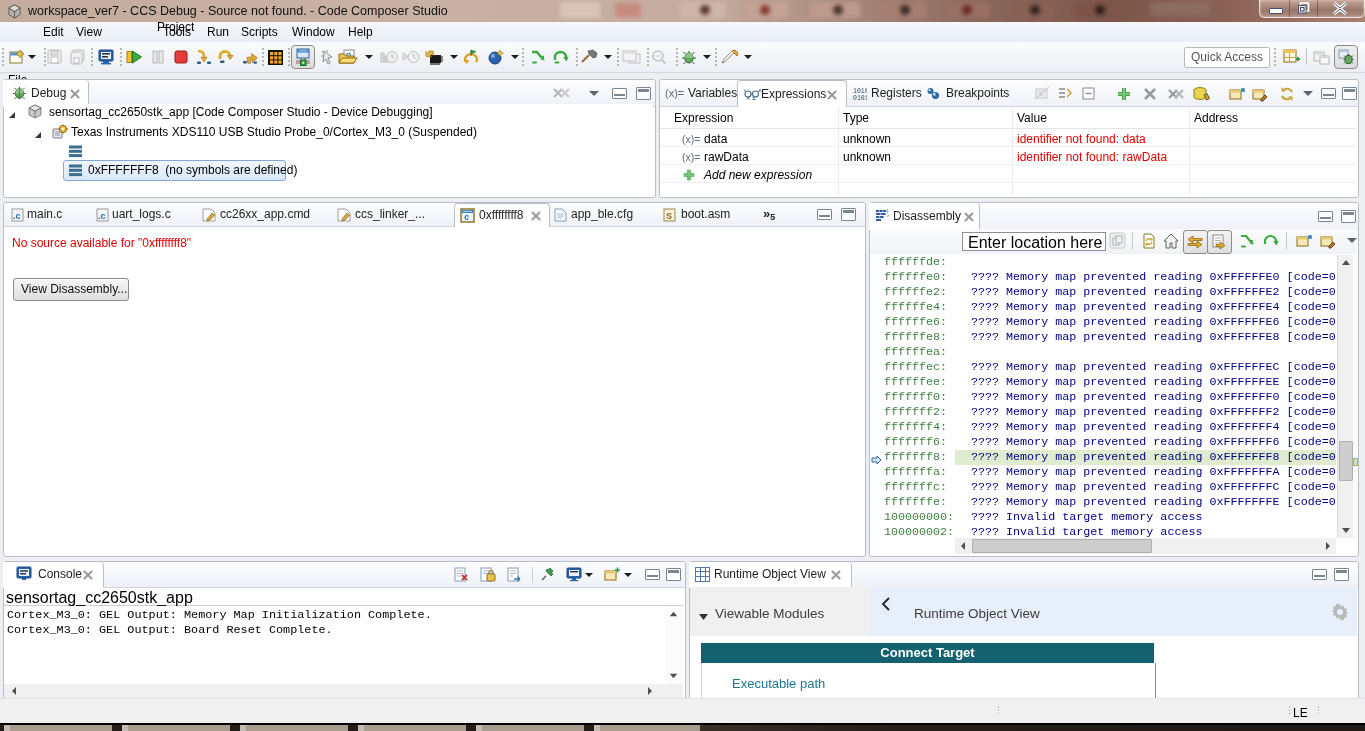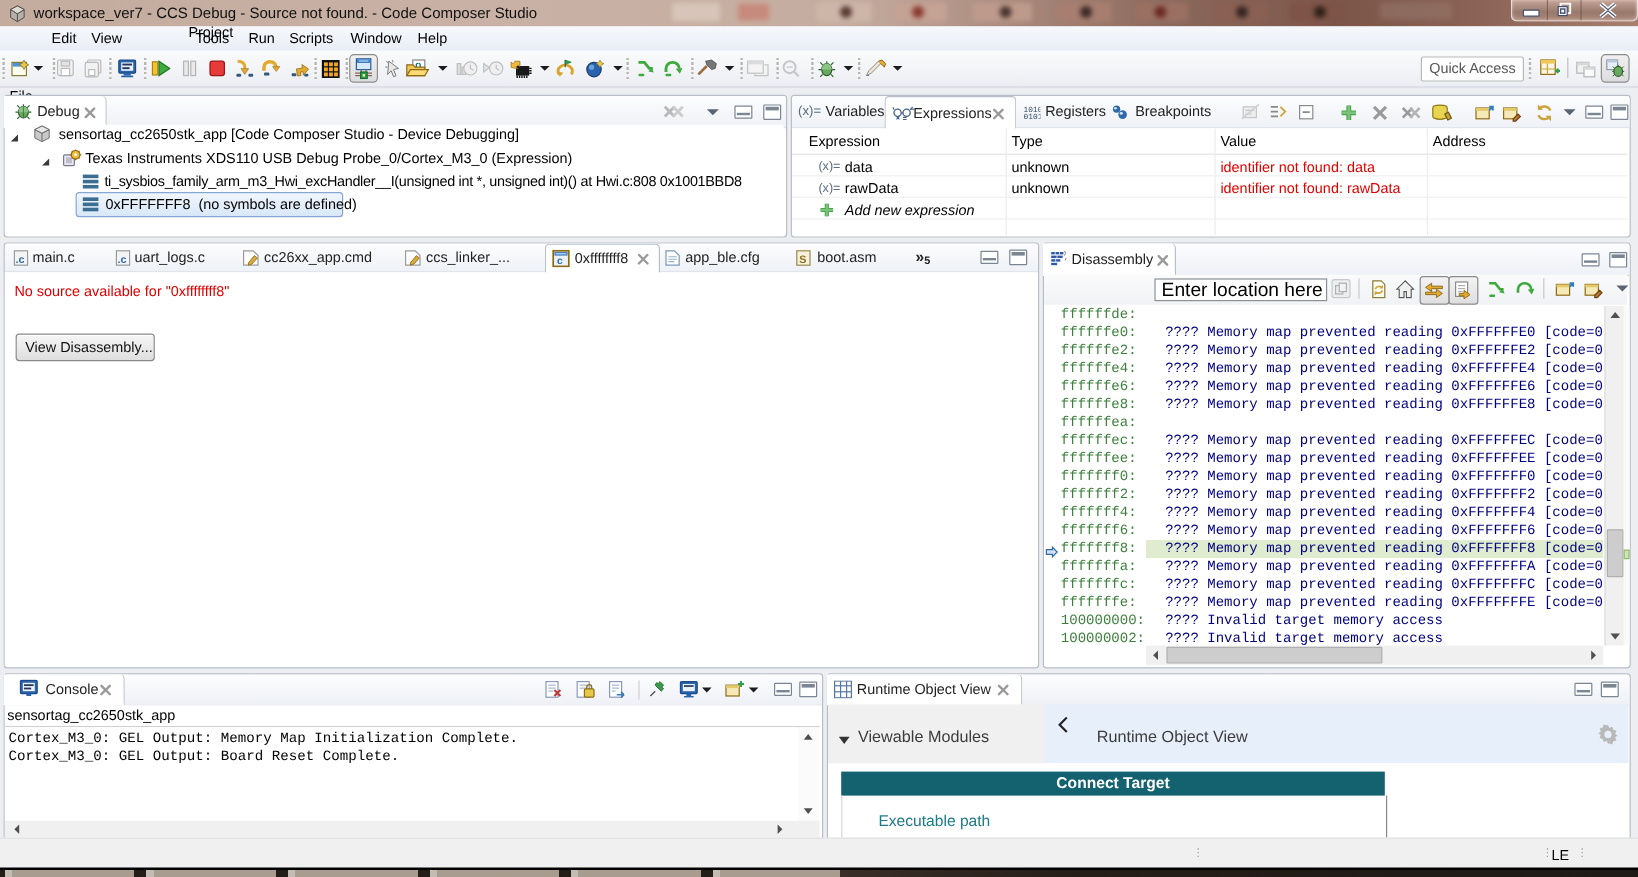--- a/index.html
+++ b/index.html
@@ -331,29 +331,28 @@
   <svg class="abs" style="left:30px;top:27px" width="8" height="8" viewBox="0 0 8 8">
         <path d="M7 1v6H1z" fill="#3b3b3b"></path>
       </svg>
   <svg class="abs" style="left:48px;top:20px" width="16" height="16" viewBox="0 0 16 16">
         <rect x="1" y="5" width="9" height="9" rx="1" fill="#e7e7ef" stroke="#7a7a8c"></rect>
         <rect x="3" y="7" width="5" height="5" fill="#bdbdd0"></rect>
         <circle cx="11" cy="5" r="3.6" fill="#f0b93c" stroke="#8f6a14"></circle>
         <circle cx="11" cy="5" r="1.2" fill="#fff"></circle>
         <path d="M11 .5v1.4M11 8.1V9.5M6.5 5h1.4M14.6 5H16M7.8 1.8l1 1M13.2 7.2l1 1M14.2 1.8l-1 1M8.8 7.2l-1 1" stroke="#8f6a14"></path>
       </svg>
-  <span class="abs" style="left:67px;top:21px;">Texas Instruments XDS110 USB Debug Probe_0/Cortex_M3_0 (Expression)</span>
+  <span class="abs" style="left:67px;top:21px;">Texas Instruments XDS110 USB Studio Probe_0/Cortex_M3_0 (Suspended)</span>
   <svg class="abs" style="left:64px;top:39px" width="16" height="16" viewBox="0 0 16 16">
         <g fill="#3b6e91">
           <rect x="1" y="2.5" width="13" height="3"></rect>
           <rect x="1" y="6.8" width="13" height="3"></rect>
           <rect x="1" y="11.1" width="13" height="3"></rect>
         </g>
       </svg>
-  <span class="abs" style="left:83px;top:40px;letter-spacing:-.25px;">ti_sysbios_family_arm_m3_Hwi_excHandler__I(unsigned int *, unsigned int)() at Hwi.c:808 0x1001BBD8</span>
   <div class="abs" style="left:59px;top:56px;width:221px;height:19px;border:1px solid #84a7d4;border-radius:3px;background:linear-gradient(#f0f6fd,#d8e7f8);"></div>
   <svg class="abs" style="left:64px;top:58px" width="16" height="16" viewBox="0 0 16 16">
         <g fill="#3b6e91">
           <rect x="1" y="2.5" width="13" height="3"></rect>
           <rect x="1" y="6.8" width="13" height="3"></rect>
           <rect x="1" y="11.1" width="13" height="3"></rect>
         </g>
       </svg>
   <span class="abs" style="left:84px;top:59px;">0xFFFFFFF8&nbsp; (no symbols are defined)</span>
  </div>
@@ -694,21 +693,21 @@
       <path d="M12 3h5M14.5 .5v5" stroke="#2e9e48" stroke-width="1.6"></path>
     </svg>
  <div class="dd" style="left:620px;top:11px;"></div>
  <div class="pmin" style="left:641px;top:7px;">
       <i></i>
     </div>
  <div class="pmax" style="left:662px;top:6px;">
       <i></i>
     </div>
  <div class="abs" style="left:0;top:26px;width:679px;height:17px;border-bottom:1px solid #cfcfcf;background:#fff;">
-   <span class="abs" style="left:2px;top:1px;font-size:12px;">sensortag_cc2650stk_app</span>
+   <span class="abs" style="left:2px;top:1px;font-size:16px;">sensortag_cc2650stk_app</span>
  </div>
  <div class="abs mono" style="left:0;top:44px;width:660px;height:78px;background:#fff;font-size:11.8px;color:#000;line-height:15px;">
   <div style="height:15px;padding-left:3px;white-space:pre;margin-top:2px;">Cortex_M3_0: GEL Output: Memory Map Initialization Complete.</div>
   <div style="height:15px;padding-left:3px;white-space:pre;">Cortex_M3_0: GEL Output: Board Reset Complete.</div>
  </div>
  <div class="abs" style="left:661px;top:44px;width:17px;height:78px;background:#fbfbfb;">
    <svg class="abs" style="left:2px;top:2px" width="13" height="13" viewBox="0 0 14 14">
         <path d="M7 4l4 5H3z" fill="#505050"></path>
       </svg>
    <svg class="abs" style="left:2px;top:63px" width="13" height="13" viewBox="0 0 14 14">

